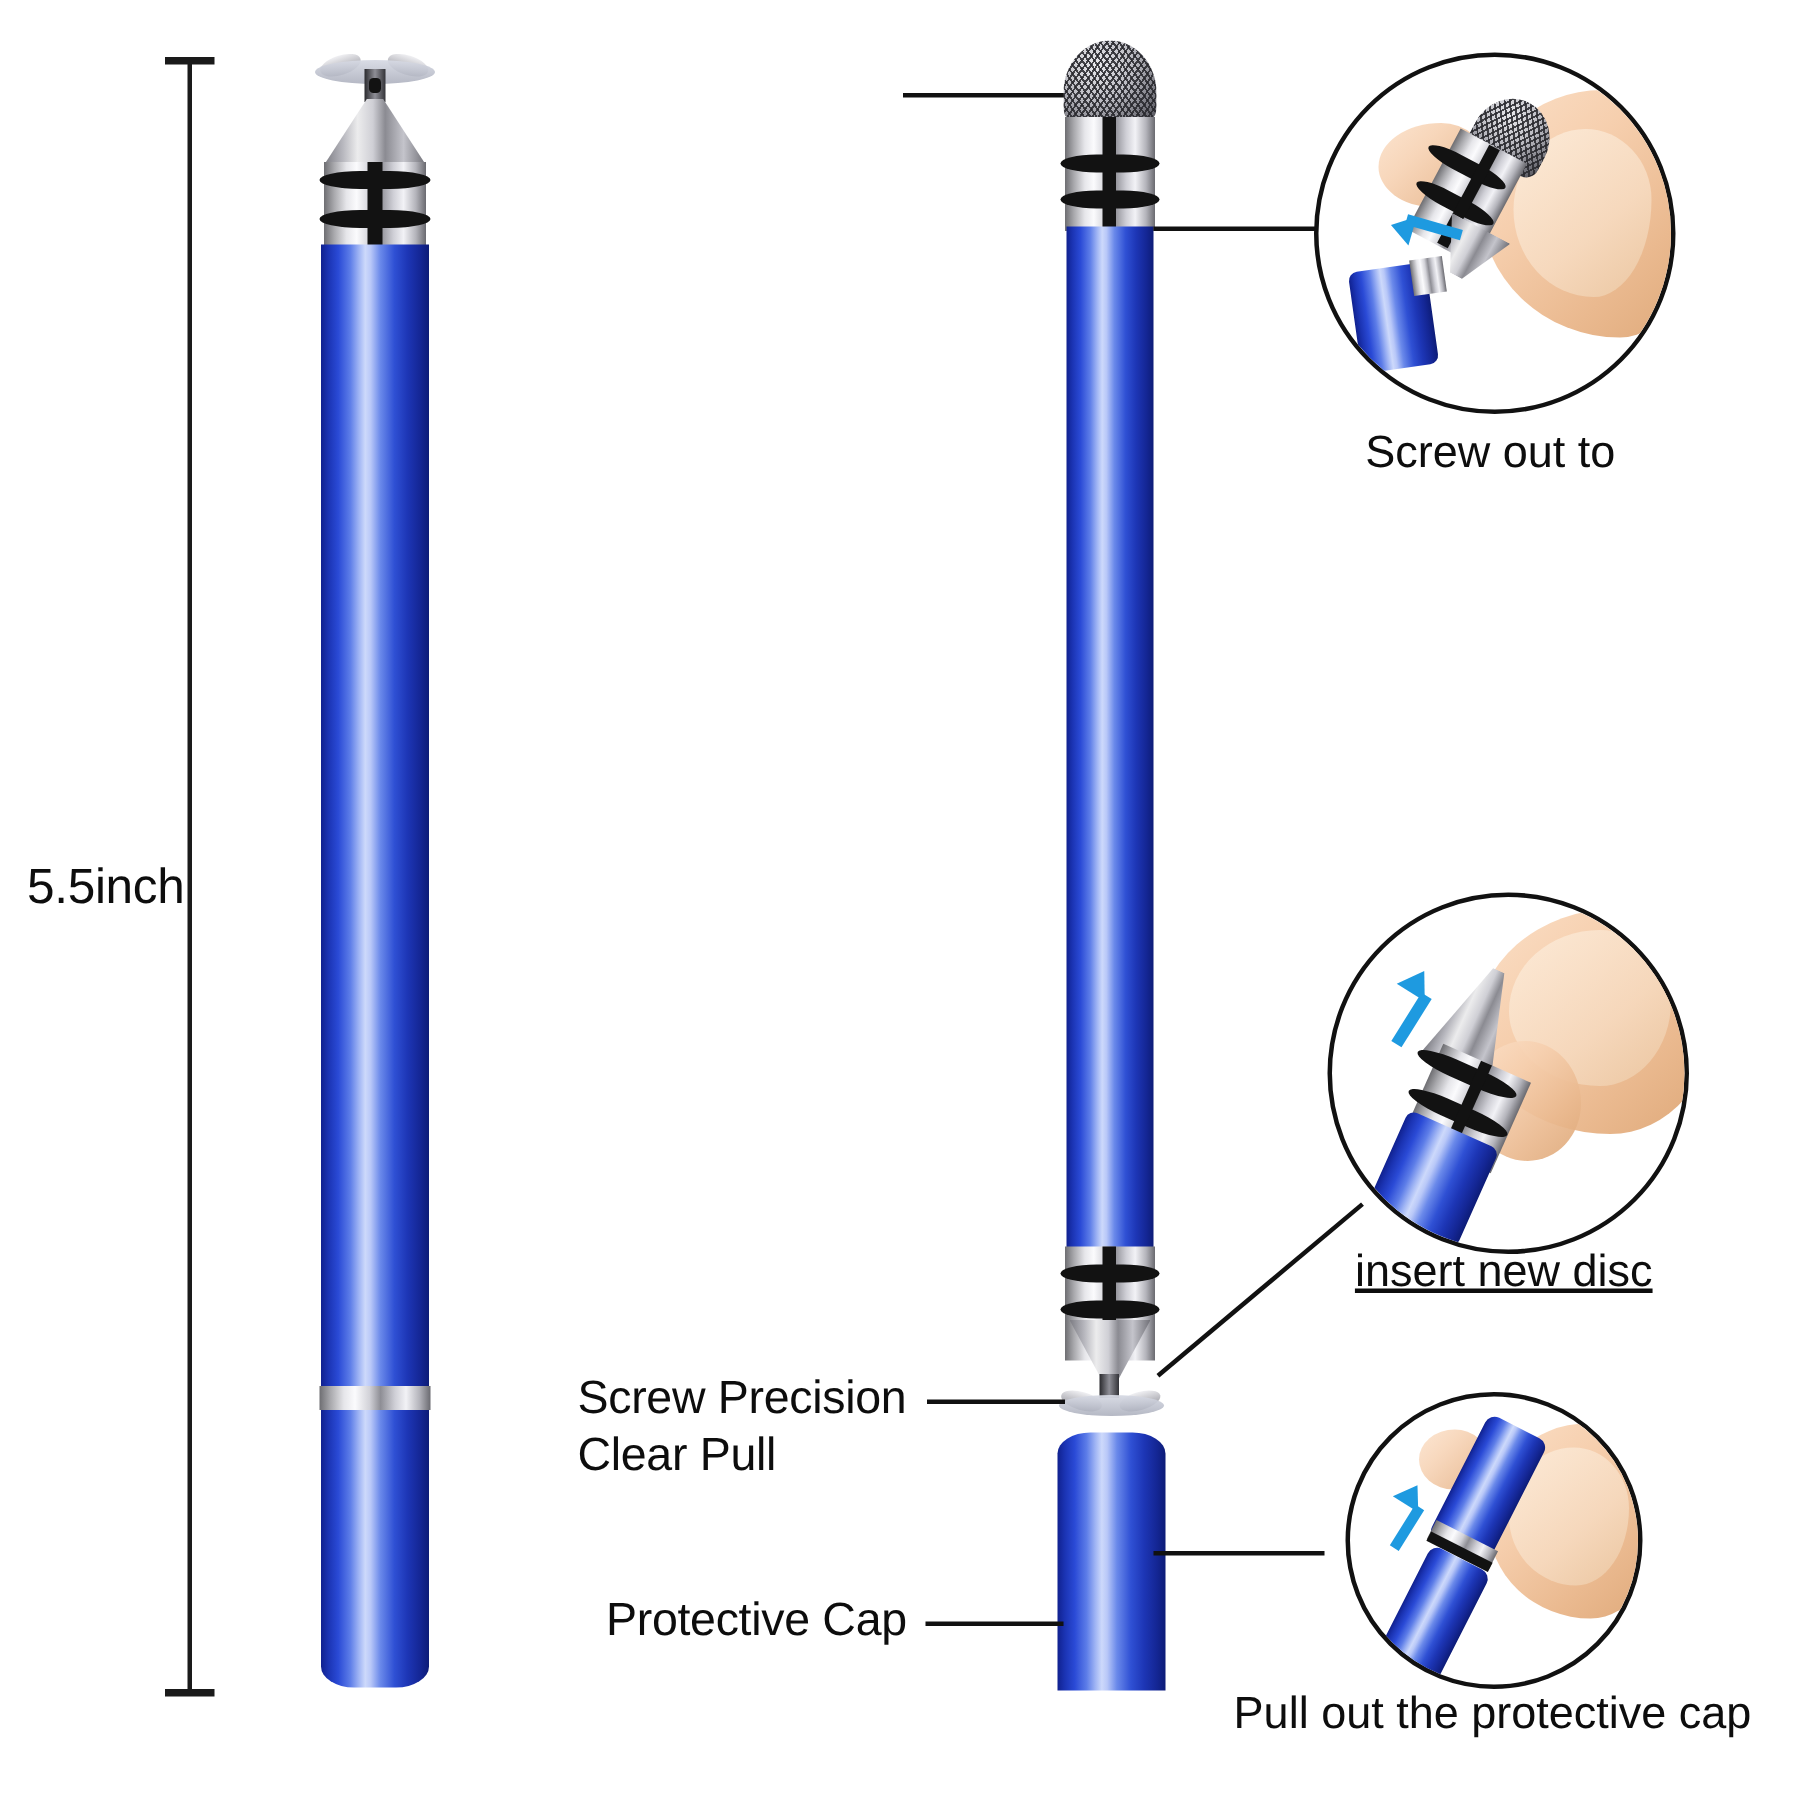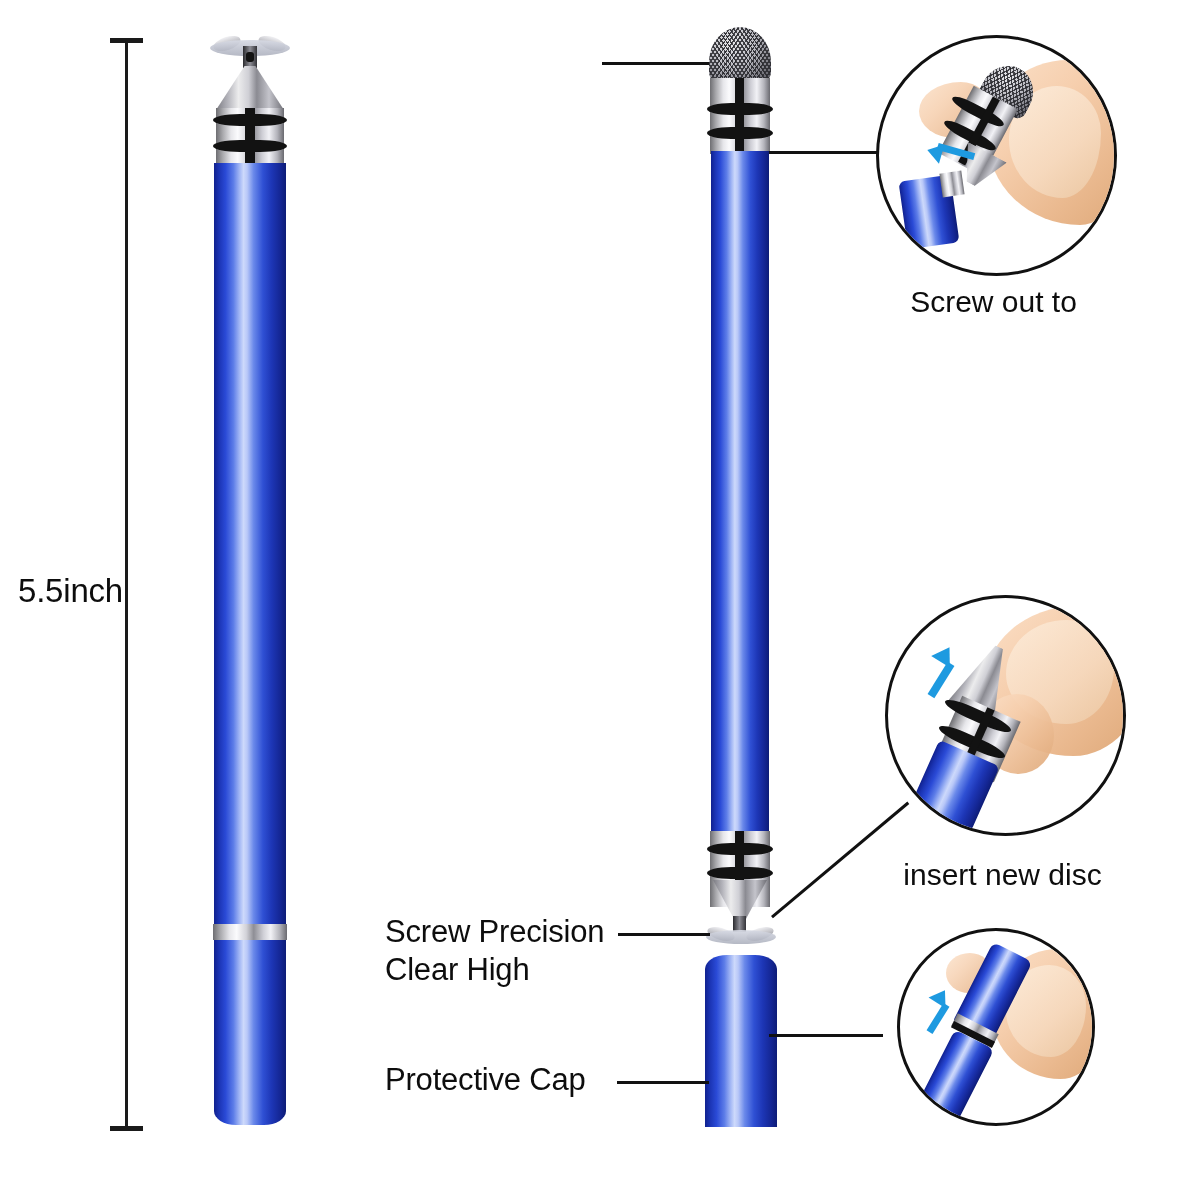--- a/index.html
+++ b/index.html
@@ -192,24 +192,24 @@
   <div class="cone" style="left:713px;top:880px;width:54px;height:42px;
        clip-path:polygon(0% 0%, 100% 0%, 58% 100%, 42% 100%);"></div>
   <div class="hub" style="left:733px;top:916px;width:13px;height:16px;"></div>
   <div class="discwing" style="left:707px;top:928px;width:28px;height:12px;transform:rotate(16deg);"></div>
   <div class="discwing" style="left:746px;top:928px;width:28px;height:12px;transform:rotate(-16deg);"></div>
   <div class="disc" style="left:706px;top:930px;width:70px;height:14px;"></div>
 
   <div class="barrel barrel-round-top barrel-round-bottom" style="left:705px;top:955px;width:72px;height:172px;"></div>
 
   <div class="label" style="left:385px;top:913px;">Screw Precision</div>
-  <div class="label" style="left:385px;top:951px;">Clear High</div>
+  <div class="label" style="left:385px;top:951px;">Clear Pull</div>
   <div class="leader-h" style="left:618px;top:933px;width:92px;"></div>
 
-  <div class="label" style="left:385px;top:1061px;">Protective Cap</div>
+  <div class="label" style="left:404px;top:1061px;">Protective Cap</div>
   <div class="leader-h" style="left:617px;top:1081px;width:92px;"></div>
 
   <div class="leader-h" style="left:769px;top:151px;width:112px;"></div>
 
   <div class="leader-diag" style="left:771px;top:916px;width:178px;transform:rotate(-40deg);"></div>
 
   <div class="leader-h" style="left:769px;top:1034px;width:114px;"></div>
 
   <div class="callout" style="left:876px;top:35px;width:235px;height:235px;">
     <div class="callout-inner">
@@ -259,21 +259,21 @@
       <div class="mini blackring" style="left:48px;top:138px;width:72px;height:12px;transform:rotate(24deg);"></div>
       <div class="mini blackseam" style="left:86px;top:108px;width:8px;height:64px;transform:rotate(24deg);"></div>
       <div class="mini barrel" style="left:34px;top:152px;width:66px;height:72px;transform:rotate(24deg);border-radius:6px;"></div>
 
       <div class="arrow-shaft" style="left:34px;top:78px;width:38px;height:8px;transform:rotate(-58deg);"></div>
       <div class="arrow-head" style="left:46px;top:48px;
            border-left:11px solid transparent;border-right:11px solid transparent;
            border-bottom:17px solid #1e9ae0;transform:rotate(32deg);"></div>
     </div>
   </div>
-  <div class="caption" style="left:885px;top:856px;width:235px;">insert new disc</div>
+  <div class="caption" style="left:885px;top:829px;width:235px;text-decoration:underline;">insert new disc</div>
 
   <div class="callout" style="left:897px;top:928px;width:192px;height:192px;">
     <div class="callout-inner">
 
       <div class="finger" style="left:92px;top:18px;width:118px;height:130px;
            border-radius:56% 44% 42% 58% / 50% 44% 56% 50%;"></div>
       <div class="nail" style="left:106px;top:34px;width:80px;height:92px;
            border-radius:54% 46% 44% 56% / 50% 44% 56% 50%;opacity:.82;"></div>
 
       <div class="finger" style="left:46px;top:22px;width:46px;height:40px;
@@ -285,14 +285,15 @@
       <div class="mini blackseam" style="left:50px;top:100px;width:46px;height:7px;transform:rotate(27deg);"></div>
 
       <div class="mini barrel" style="left:34px;top:104px;width:44px;height:82px;transform:rotate(27deg);border-radius:7px;"></div>
 
       <div class="arrow-shaft" style="left:22px;top:84px;width:32px;height:7px;transform:rotate(-58deg);"></div>
       <div class="arrow-head" style="left:31px;top:58px;
            border-left:10px solid transparent;border-right:10px solid transparent;
            border-bottom:15px solid #1e9ae0;transform:rotate(32deg);"></div>
     </div>
   </div>
+  <div class="caption" style="left:790px;top:1124px;width:410px;text-align:center;">Pull out the protective cap</div>
 
 </div>
 
 </body></html>

